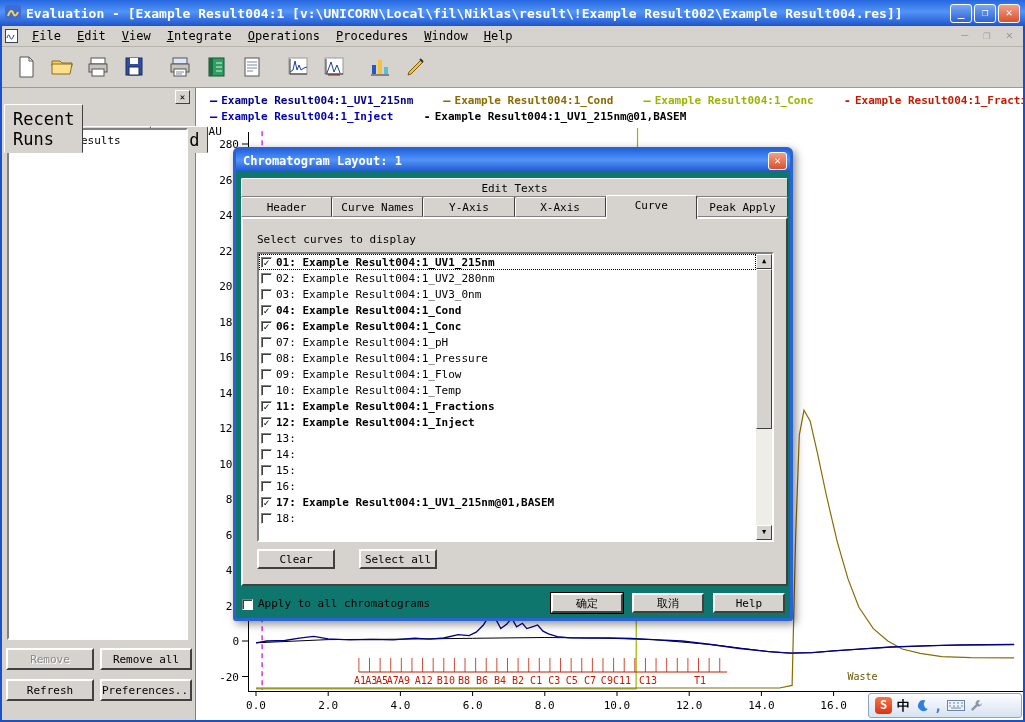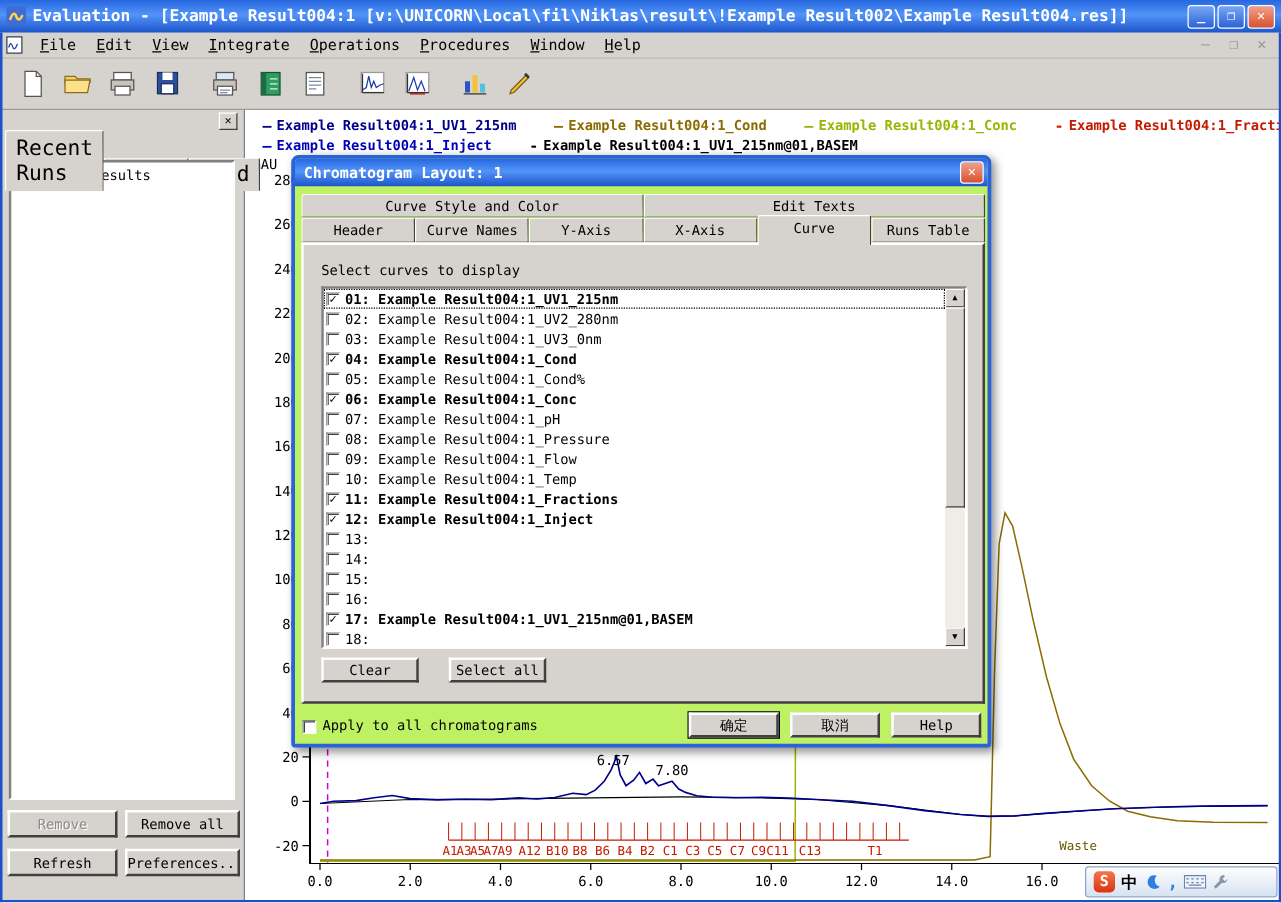--- a/index.html
+++ b/index.html
@@ -41,21 +41,21 @@
 .leg{display:flex;gap:4px;white-space:nowrap}
 .leg-dash{font-weight:bold}
 .leg-label{font-size:11px;font-weight:bold}
 .leg-label.u{}
 #chart-svg{position:absolute;left:0;top:0}
 .ax{font:11px "DejaVu Sans Mono",monospace;fill:#000}
 .frax{font:10px "DejaVu Sans Mono",monospace;fill:#c41a00}
 .waste{font:10px "DejaVu Sans Mono",monospace;fill:#6b5500}
 .peak{font:11px "DejaVu Sans Mono",monospace;fill:#000}
 
-#dialog{position:absolute;left:233px;top:124px;width:560px;height:474px;background:#bef264;border:3px solid #2a62d8;border-radius:6px 6px 3px 3px;box-shadow:3px 3px 8px rgba(0,0,0,.45);z-index:25}
+#dialog{position:absolute;left:233px;top:147px;width:560px;height:474px;background:#0f766e;border:3px solid #2a62d8;border-radius:6px 6px 3px 3px;box-shadow:3px 3px 8px rgba(0,0,0,.45);z-index:25}
 .dlg-title{position:absolute;left:0;top:0;right:0;height:22px;background:linear-gradient(180deg,#2667e0 0%,#5294f8 45%,#1e55cc 100%);border-radius:3px 3px 0 0;display:flex;align-items:center;padding:0 3px 0 7px;color:#fff}
 .dlg-title span:first-child{font-weight:bold;font-size:12px;flex:1}
 .dlg-close{width:19px;height:18px;border-radius:3px;border:1px solid #fff;background:linear-gradient(#f2a08a,#d9512c);color:#fff;font-size:11px;font-weight:bold;line-height:16px;text-align:center;flex:none}
 #dialog-tabs-row1{position:absolute;left:5px;top:28px;width:547px;height:19px;display:flex}
 #dialog-tabs-row2{position:absolute;left:5px;top:47px;width:547px;height:20px;display:flex}
 .dtab{background:#d6d3ce;border:1px solid;border-color:#fff #404040 #808080 #fff;font-size:11px;text-align:center;padding-top:3px;flex:1;white-space:nowrap;overflow:hidden;border-radius:2px 2px 0 0}
 .dtab.active{position:relative;z-index:3;margin-top:-2px;height:24px;border-bottom:none;font-weight:normal}
 .dlg-page{position:absolute;left:5px;top:67px;width:547px;height:369px;background:#d6d3ce;border:2px solid;border-color:#fff #404040 #404040 #fff;z-index:2}
 .prompt{position:absolute;left:14px;top:14px;font-size:11px}
 .listbox{position:absolute;left:14px;top:33px;width:517px;height:290px;background:#fff;border:2px solid;border-color:#808080 #fff #fff #808080;overflow:hidden}
@@ -364,54 +364,49 @@
         </div>
     </div>
   </div>
 
   <div id="dialog">
     <div class="dlg-title">
       <span>Chromatogram Layout: 1</span>
       <span class="dlg-close">✕</span>
     </div>
     <div id="dialog-tabs-row1">
-        <span class="dtab">Curve Style and Color</span>
         <span class="dtab">Edit Texts</span>
       </div>
     <div id="dialog-tabs-row2">
         <span class="dtab">Header</span>
         <span class="dtab">Curve Names</span>
         <span class="dtab">Y-Axis</span>
         <span class="dtab">X-Axis</span>
         <span class="dtab active">Curve</span>
-        <span class="dtab">Runs Table</span>
+        <span class="dtab">Peak Apply</span>
       </div>
     <div class="dlg-page">
       <div class="prompt">Select curves to display</div>
       <div class="listbox">
         <div class="list-items">
             <div class="lrow bold focus">
               <span class="cb">✓</span>
               <span class="ltext">01: Example Result004:1_UV1_215nm</span>
             </div>
             <div class="lrow">
               <span class="cb"></span>
               <span class="ltext">02: Example Result004:1_UV2_280nm</span>
             </div>
             <div class="lrow">
               <span class="cb"></span>
               <span class="ltext">03: Example Result004:1_UV3_0nm</span>
             </div>
             <div class="lrow bold">
               <span class="cb">✓</span>
               <span class="ltext">04: Example Result004:1_Cond</span>
-            </div>
-            <div class="lrow">
-              <span class="cb"></span>
-              <span class="ltext">05: Example Result004:1_Cond%</span>
             </div>
             <div class="lrow bold">
               <span class="cb">✓</span>
               <span class="ltext">06: Example Result004:1_Conc</span>
             </div>
             <div class="lrow">
               <span class="cb"></span>
               <span class="ltext">07: Example Result004:1_pH</span>
             </div>
             <div class="lrow">

